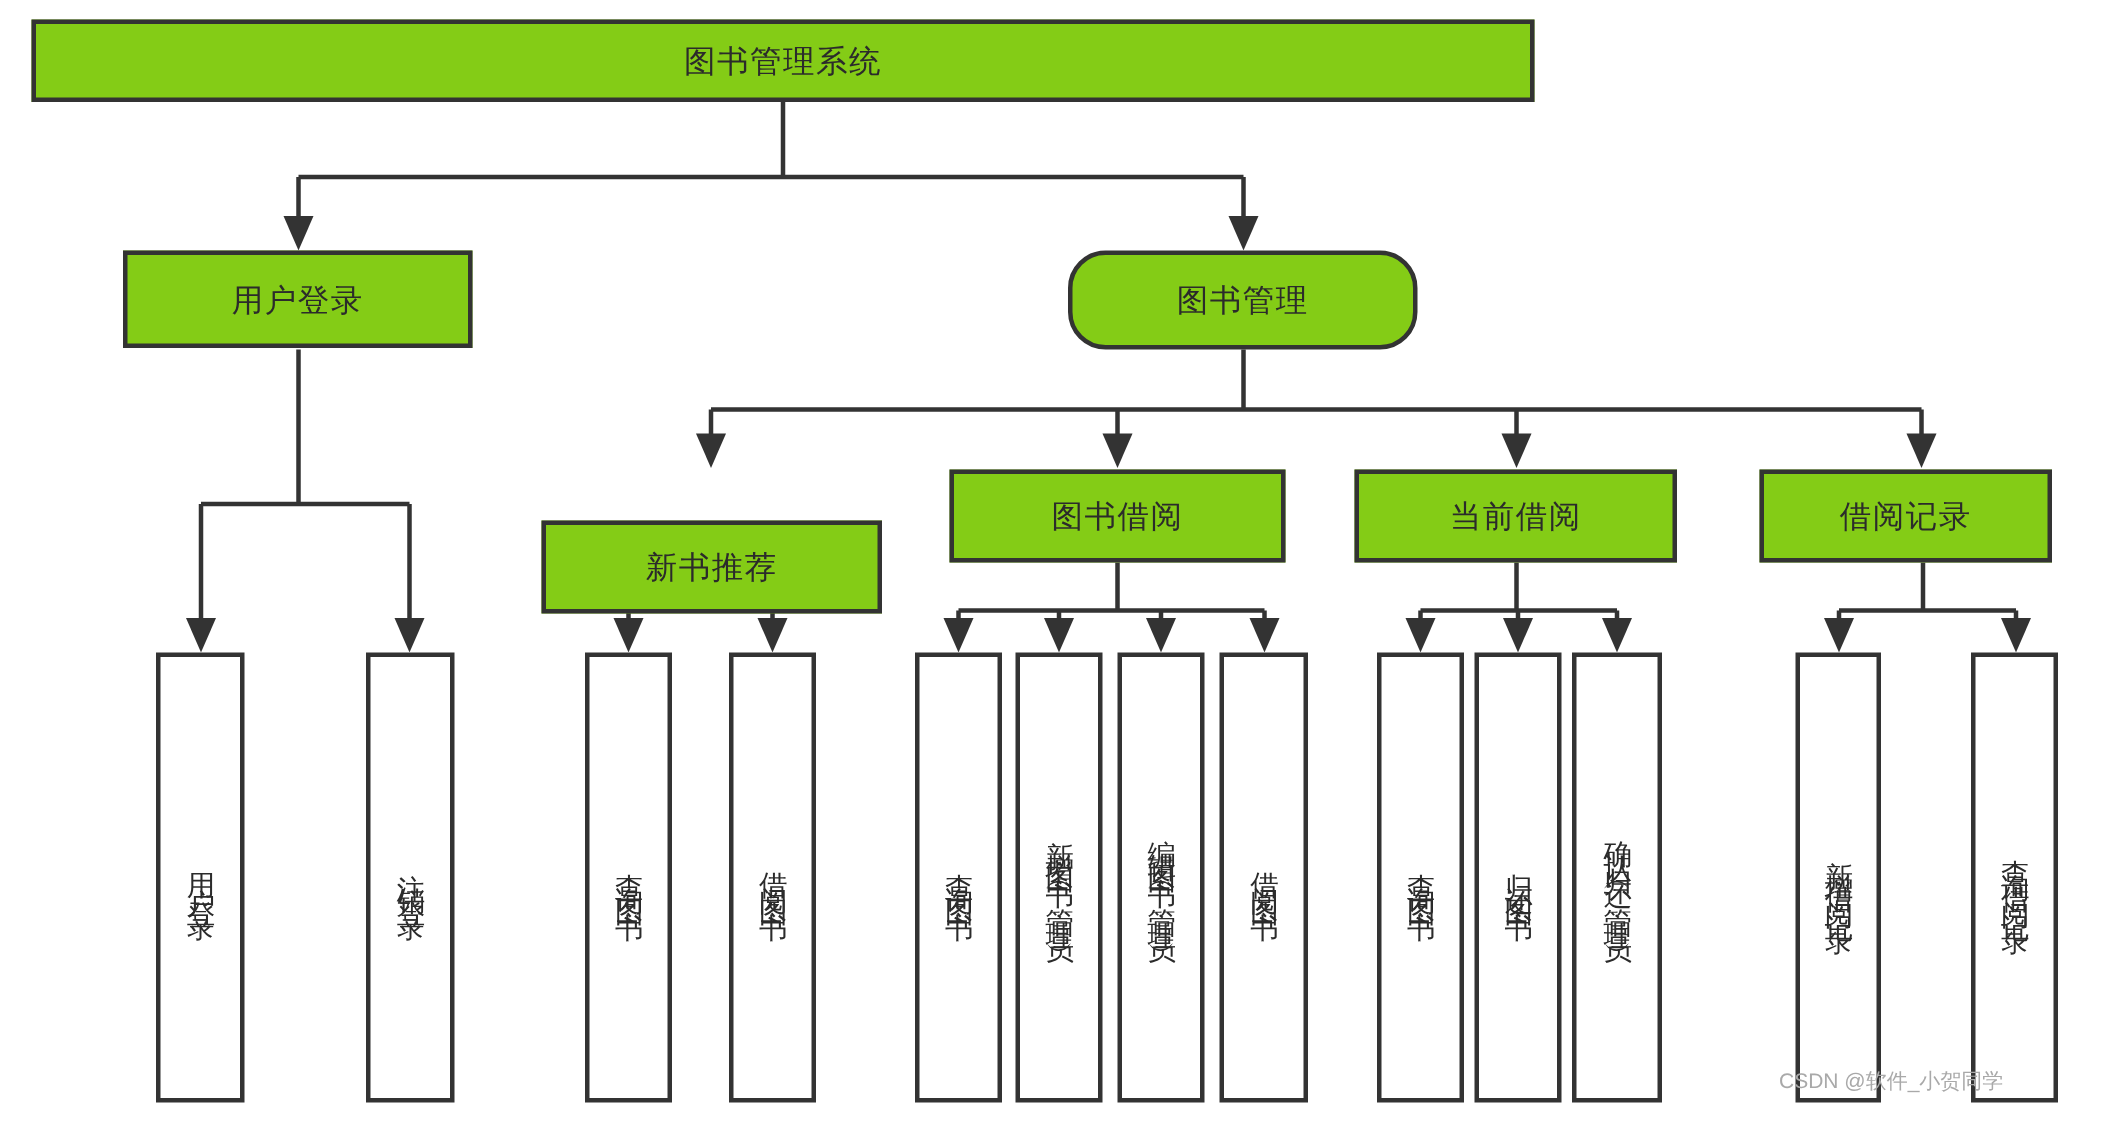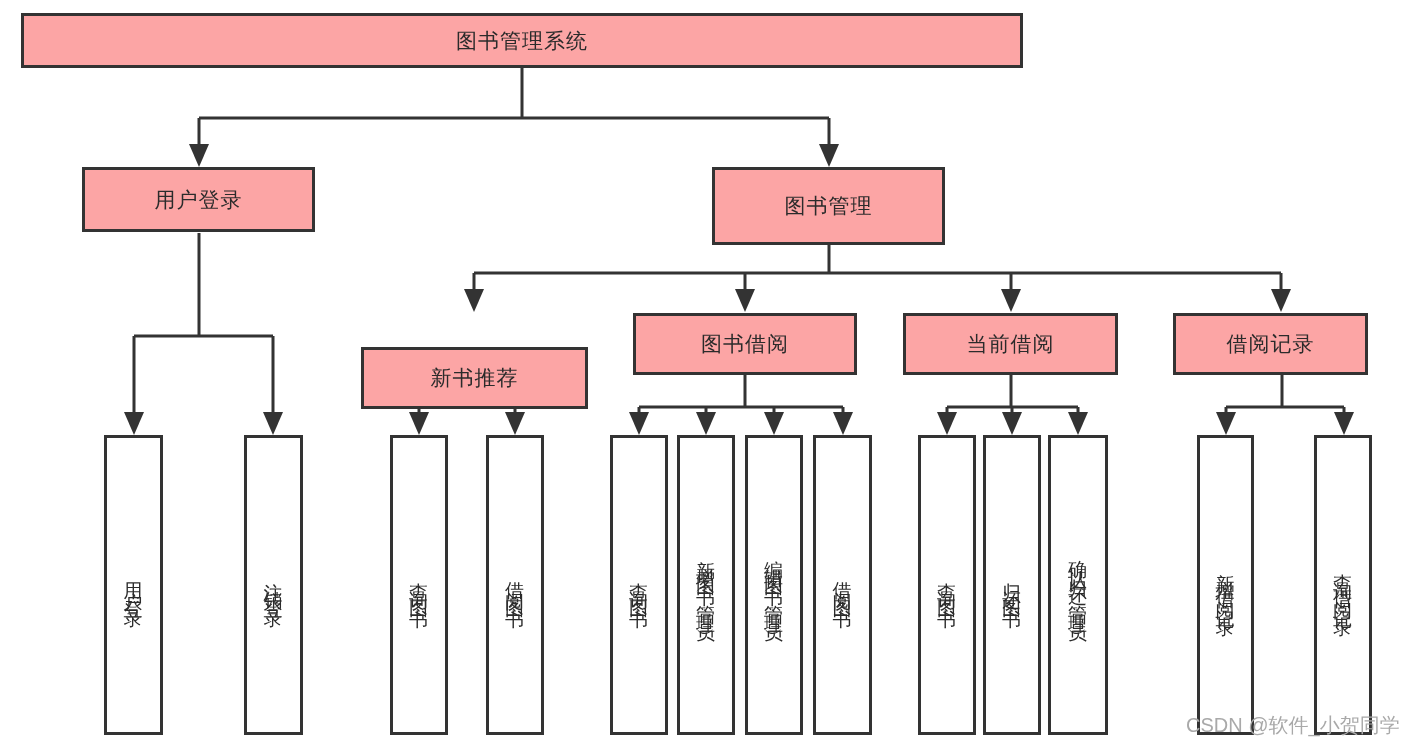--- a/index.html
+++ b/index.html
@@ -15,21 +15,21 @@
     position:relative;
     width:1405px;height:747px;
     background:var(--bg);
     overflow:hidden;
   }
   .connectors{position:absolute;left:0;top:0;width:1405px;height:747px;z-index:1;}
   .connectors path.l{fill:none;stroke:var(--line);stroke-width:3;}
   .connectors polygon{fill:var(--line);}
   .node{
     position:absolute;
-    background:#fca5a5;
+    background:#84cc16;
     border:3px solid var(--line);
     display:flex;align-items:center;justify-content:center;
     z-index:2;
   }
   .node .lbl{
     font-size:21px;
     letter-spacing:1px;
     color:var(--text);
     white-space:nowrap;
   }
@@ -45,21 +45,21 @@
     text-orientation:mixed;
     font-size:19px;
     letter-spacing:9px;
     line-height:1;
     color:var(--text);
     white-space:nowrap;
   }
   
   .root-box{left:21px;top:13px;width:1002px;height:55px;}
   .n-user-login{left:82px;top:167px;width:233px;height:65px;}
-  .n-book-mgmt{left:712px;top:167px;width:233px;height:78px;}
+  .n-book-mgmt{left:712px;top:167px;width:233px;height:66px;border-radius:25px;}
   .n-recommend{left:361px;top:313px;width:227px;height:62px;margin-top:34px;}
   .n-borrow{left:633px;top:313px;width:224px;height:62px;}
   .n-current{left:903px;top:313px;width:215px;height:62px;}
   .n-records{left:1173px;top:313px;width:195px;height:62px;}
   .leaf{top:435px;height:300px;}
   .lf-1{left:104px;width:59px;}
   .lf-2{left:244px;width:59px;}
   .lf-3{left:390px;width:58px;}
   .lf-4{left:486px;width:58px;}
   .lf-5{left:610px;width:58px;}
@@ -67,21 +67,21 @@
   .lf-7{left:745px;width:58px;}
   .lf-8{left:813px;width:59px;}
   .lf-9{left:918px;width:58px;}
   .lf-10{left:983px;width:58px;}
   .lf-11{left:1048px;width:60px;}
   .lf-12{left:1197px;width:57px;}
   .lf-13{left:1314px;width:58px;}
   .watermark{
     position:absolute;
     left:1186px;top:712px;
-    font-size:20px;
+    font-size:14px;
     color:var(--watermark);
     z-index:5;
     white-space:nowrap;
   }
 </style>
 </head>
 <body>
 
 <div class="stage">
 

